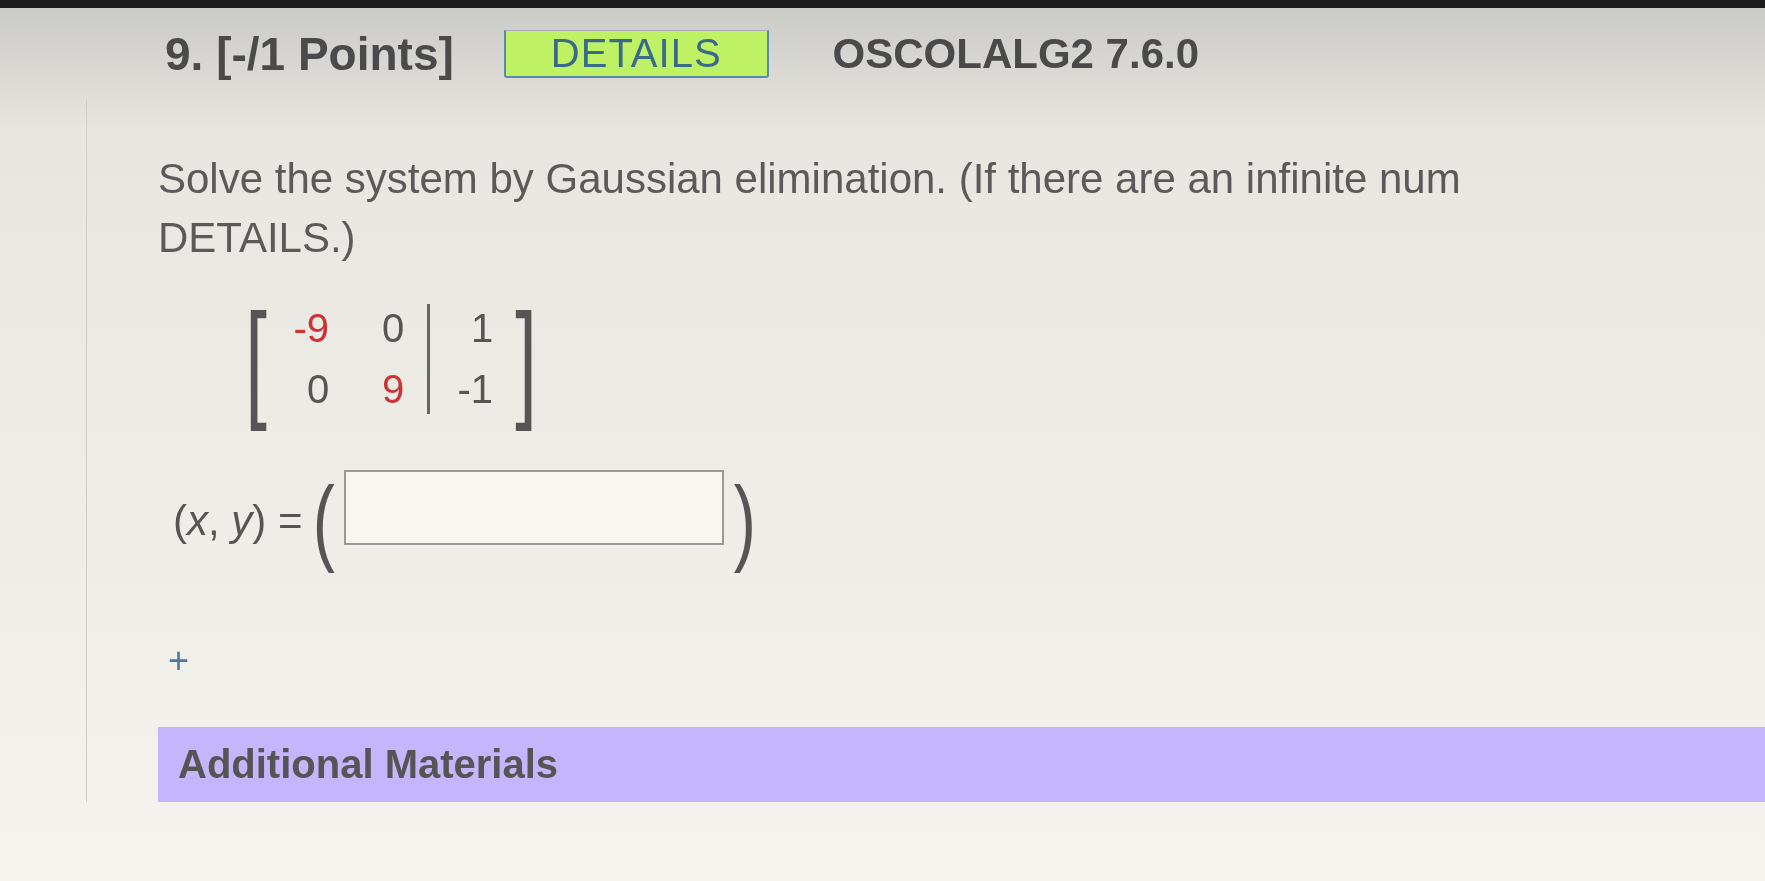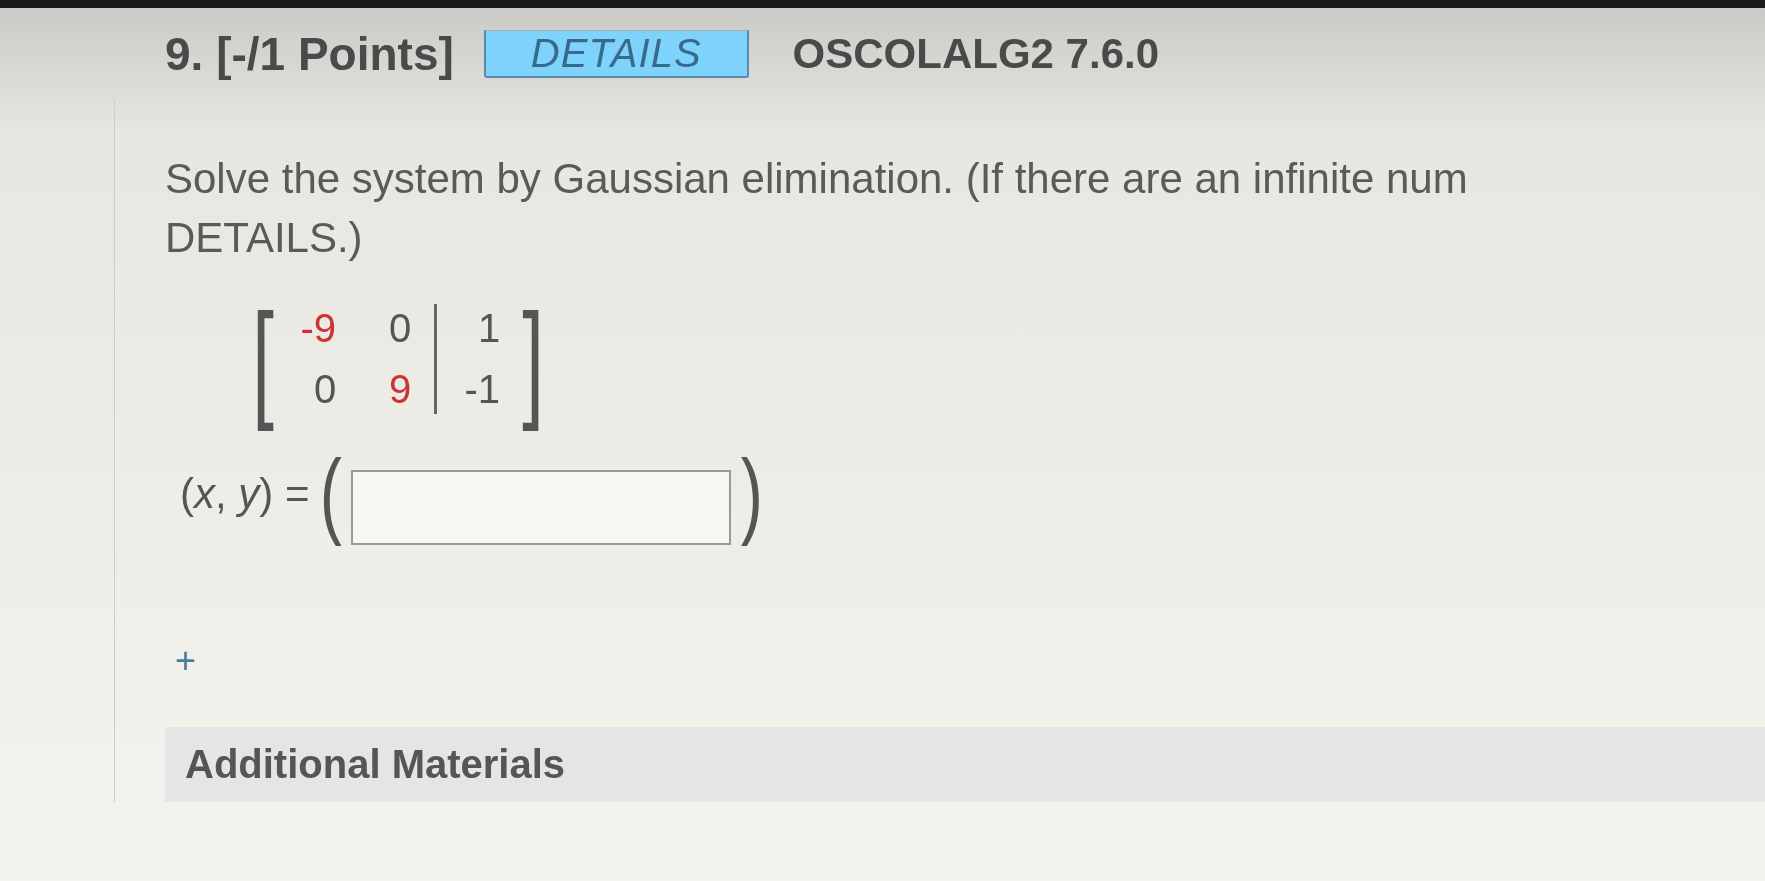--- a/index.html
+++ b/index.html
@@ -22,38 +22,38 @@
       right: 0;
       height: 8px;
       background: #1a1a1a;
     }
     .header-row {
       display: flex;
       align-items: center;
       padding-top: 8px;
       padding-left: 165px;
       height: 100px;
+      gap: 20px;
     }
     .question-label {
       font-size: 46px;
       font-weight: bold;
       color: #4a4a4a;
       margin-right: 30px;
     }
     .btn {
       font-size: 40px;
       color: #3a6a8a;
-      background: #7dd3fc;
+      background: #bef264;
       border: 2px solid #5a8aaa;
       border-top: 1px solid #aab;
       padding: 0 45px;
       border-radius: 0 0 3px 3px;
       cursor: pointer;
       letter-spacing: 1px;
-      font-style: italic;
     }
     .source-label {
       font-size: 42px;
       font-weight: bold;
       color: #4a4a4a;
       margin-left: 44px;
     }
     .question-text {
       font-size: 42px;
       color: #5a5a5a;
@@ -96,21 +96,21 @@
       color: #cc3333;
     }
     .divider {
       width: 3px;
       height: 110px;
       background: #666;
       margin: 0 8px;
     }
     .answer-row {
       display: flex;
-      align-items: flex-start;
+      align-items: flex-end;
       margin-top: 50px;
       margin-left: 15px;
       font-size: 42px;
       color: #555;
     }
     .italic {
       font-style: italic;
     }
     .big-paren {
       font-size: 95px;
@@ -133,28 +133,28 @@
       font-size: 36px;
       color: #4a7a9a;
       cursor: pointer;
       padding: 5px 10px;
     }
     .additional-materials {
       margin-top: 40px;
       font-size: 40px;
       font-weight: bold;
       color: #555;
-      background: #e5e5e5;
+      background: #c4b5fd;
       padding: 15px 20px;
       width: 100%;
     }
     .content-border {
       border-left: 1px solid #ccc;
-      margin-left: 114px;
-      padding-left: 50px;
+      margin-left: 86px;
+      padding-left: 71px;
       padding-top: 50px;
     }
   </style>
 </head>
 <body>
 
 <div class="dark-top"></div>
 
 <div class="header-row">
   <span class="question-label">

